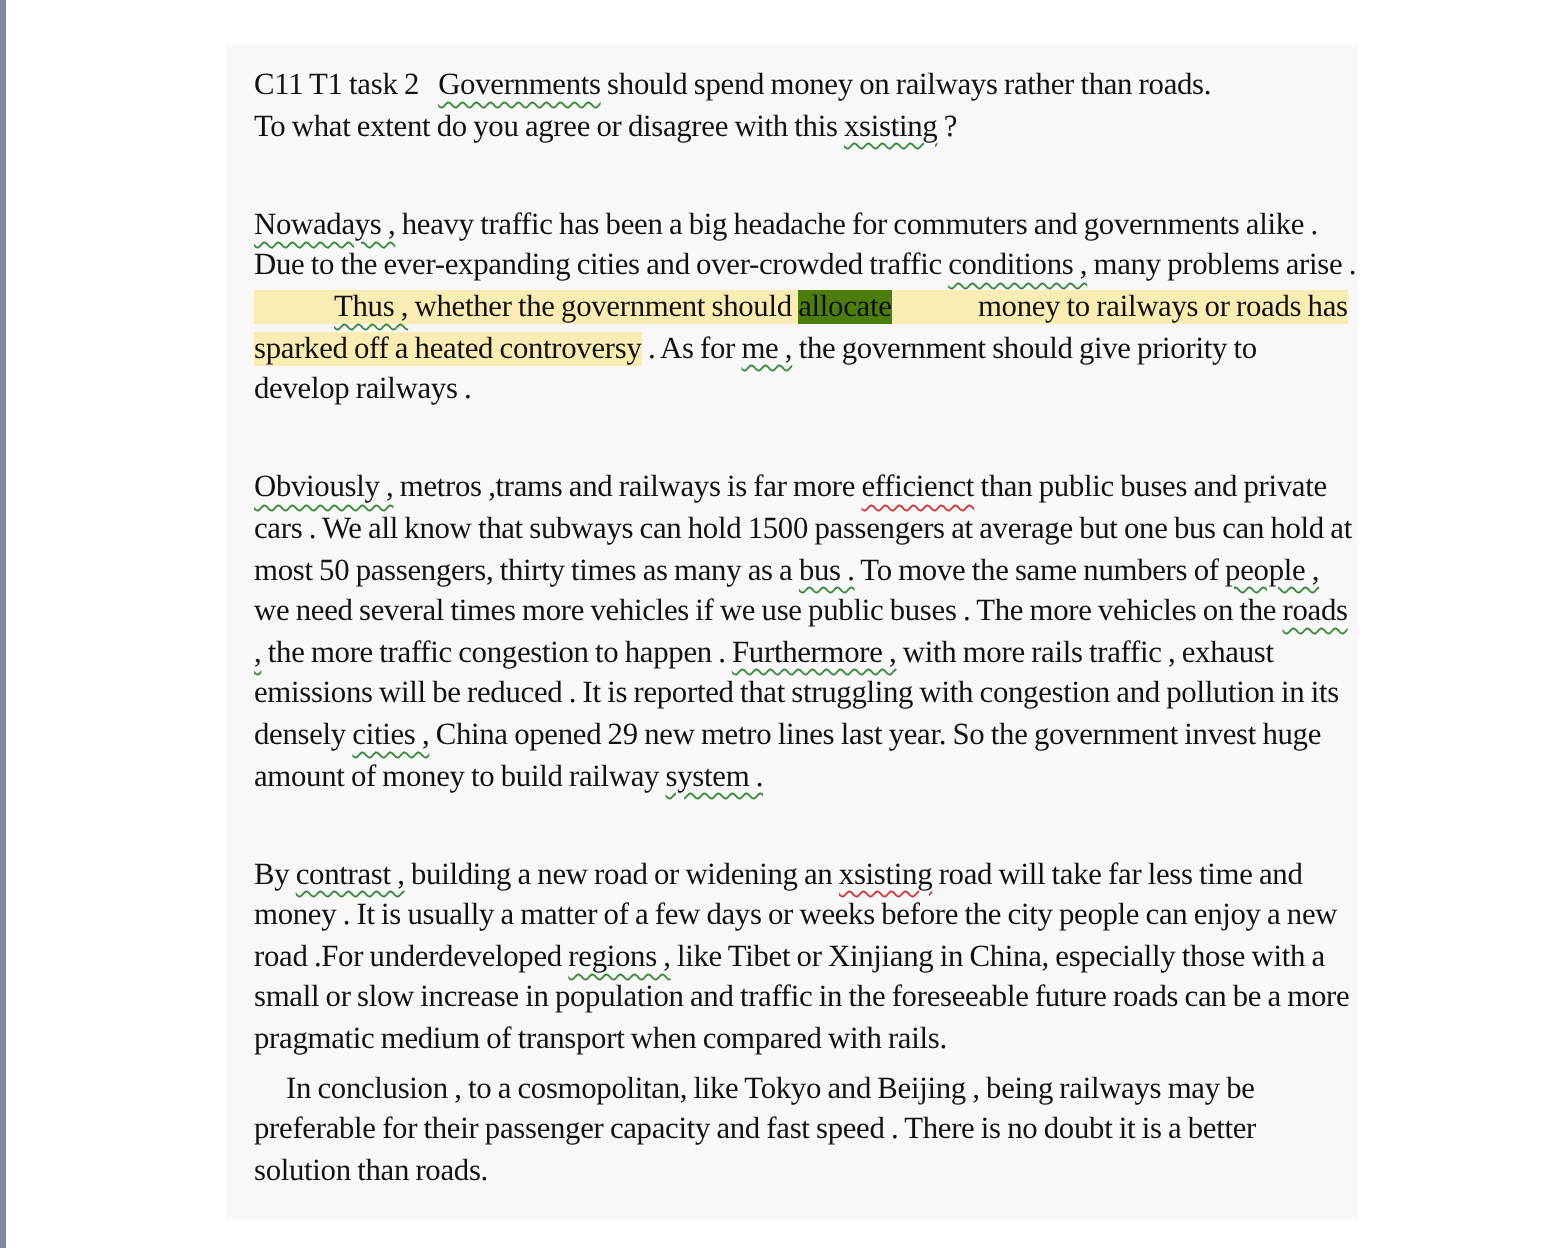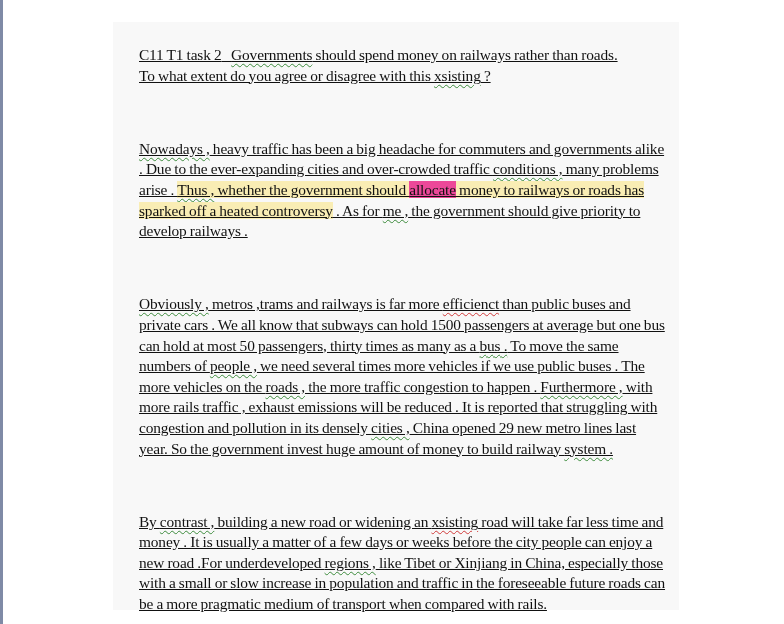--- a/index.html
+++ b/index.html
@@ -15,32 +15,32 @@
   }
   .page {
     position:absolute; left:113px; top:22px; width:566px; height:588px;
     background:#f8f8f8;
   }
   .content {
     position:absolute; left:123px; top:29px; width:560px;
     font-size:15.4px; line-height:20.6px; letter-spacing:-0.15px;
     word-spacing:-0.5px;
   }
-  p { margin:16px;text-decoration:underline; }
+  p { margin:4px; }
   .gap { height:20.6px; }
   .sq {
     text-decoration:underline wavy #3c8b3c;
     text-decoration-thickness:1px; text-underline-offset:3px;
   }
   .sq-red {
     text-decoration:underline wavy #d03a3a;
     text-decoration-thickness:1px; text-underline-offset:3px;
   }
-  .hl-yellow { background:#f9edb4; }
-  .hl-pink { background:#ec4899; }
+  .hl-yellow { background:#f9edb4;padding-left:40px; }
+  .hl-pink { background:#4d7c0f; }
   .indent1 { padding-left:32px; }
 </style>
 </head>
 <body>
 
 <div class="left-edge"></div>
 <div class="page"></div>
 
 <div class="content">
 
@@ -55,19 +55,20 @@
   <p><span class="sq">Nowadays ,</span><span> heavy traffic has been a big headache for commuters and governments alike . Due to the ever-expanding cities and over-crowded traffic </span><span class="sq">conditions ,</span><span> many problems arise . </span><span class="hl-yellow"><span class="sq">Thus ,</span><span> whether the government should </span></span><span class="hl-pink">allocate</span><span class="hl-yellow"> money to railways or roads has sparked off a heated controversy</span><span> . As for </span><span class="sq">me ,</span><span> the government should give priority to develop railways .</span></p>
 
   <div class="gap"></div>
 
   <p><span class="sq">Obviously ,</span><span> metros ,trams and railways is far more </span><span class="sq-red">efficienct</span><span> than public buses and private cars . We all know that subways can hold 1500 passengers at average but one bus can hold at most 50 passengers, thirty times as many as a </span><span class="sq">bus .</span><span> To move the same numbers of </span><span class="sq">people ,</span><span>  we need several times more vehicles if we use public buses . The more vehicles on the </span><span class="sq">roads  ,</span><span> the more traffic congestion to happen . </span><span class="sq">Furthermore ,</span><span> with more rails traffic , exhaust emissions will be reduced . It is reported that struggling with congestion and pollution in its densely </span><span class="sq">cities ,</span><span> China opened 29 new metro lines last year. So the government invest huge amount of money to build railway </span><span class="sq">system .</span></p>
 
   <div class="gap"></div>
 
   <p class="indent1" style="text-indent:0;"><span>By </span><span class="sq">contrast ,</span><span> building a new road or widening an </span><span class="sq-red">xsisting</span><span> road will take far less time and money . It is usually a matter of a few days or weeks before the city people can enjoy a new road .For underdeveloped </span><span class="sq">regions ,</span><span> like Tibet or Xinjiang in China, especially those with a small or slow increase in population and traffic in the foreseeable future roads can be a more pragmatic medium of transport when compared with rails.</span></p>
 
+  <p style="text-indent:16px;"><span>In conclusion , to a cosmopolitan, like Tokyo and Beijing , being railways may be preferable for their passenger capacity and fast speed . There is no doubt it is a better solution than roads.</span></p>
 
 </div>
 
 <style>
   
   .indent1 { padding-left:0; text-indent:32px; }
 </style>
 
 </body></html>

